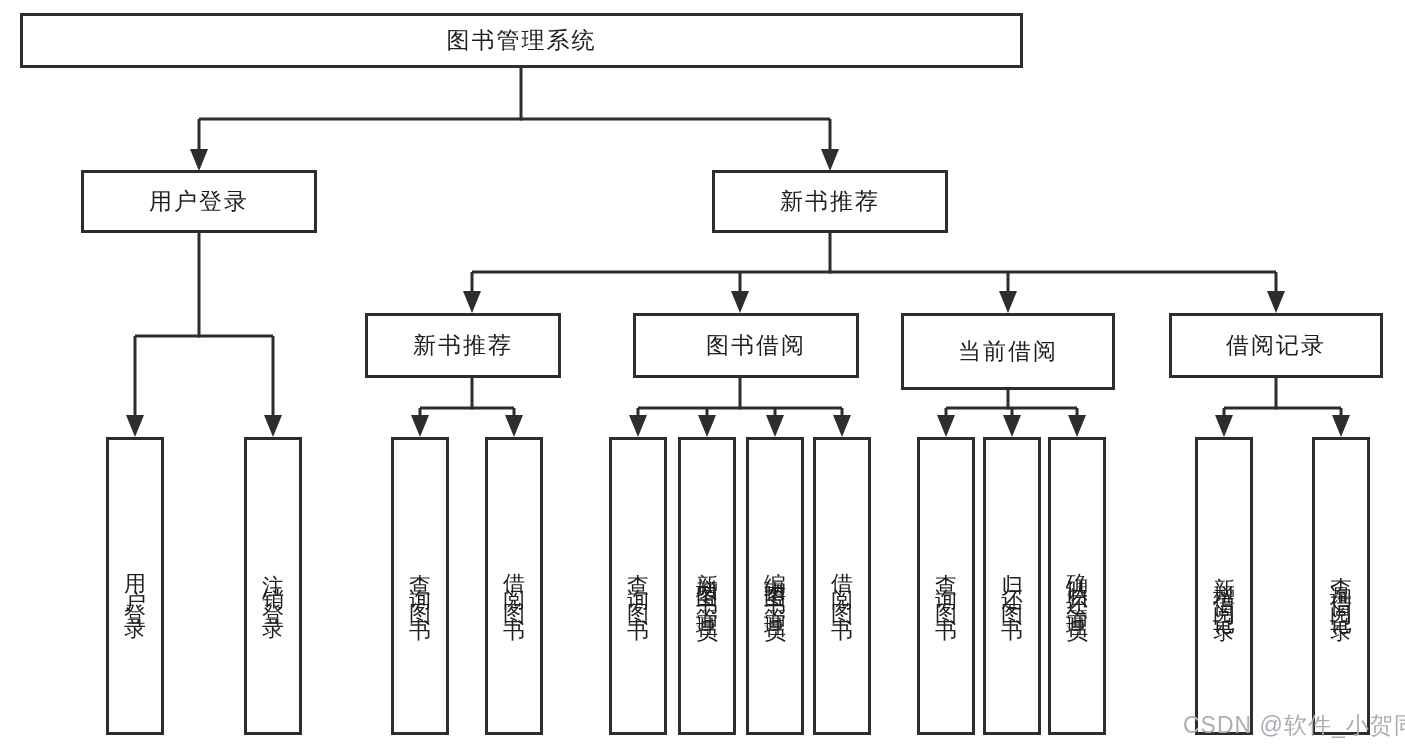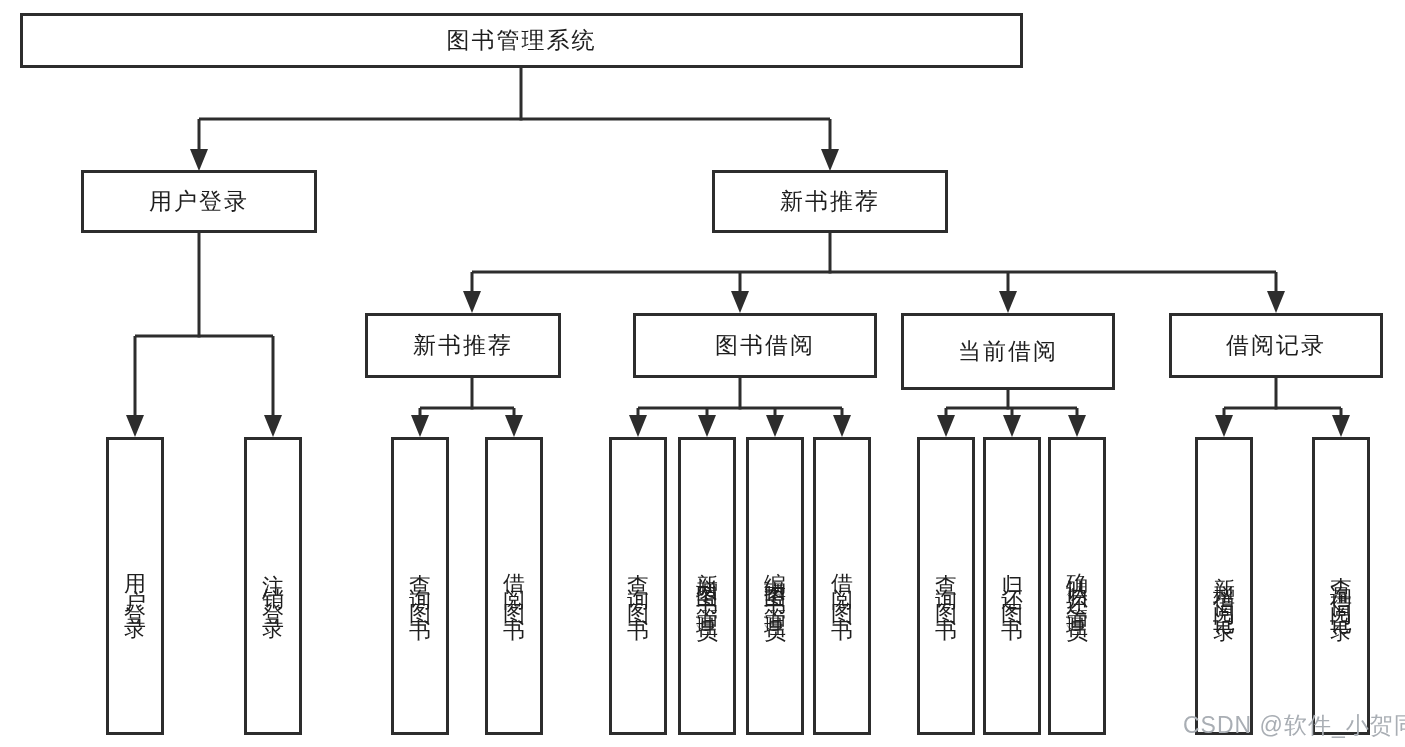--- a/index.html
+++ b/index.html
@@ -46,21 +46,21 @@
   }
   .vs4 { letter-spacing: 15px; }
   .vs6 { letter-spacing: 9px; }
   .vs9 { letter-spacing: 7px; }
 
   
   #n-root   { left: 20px;   top: 13px;  width: 1003px; height: 55px; }
   #n-l2-0   { left: 81px;   top: 170px; width: 236px;  height: 63px; }
   #n-l2-1   { left: 712px;  top: 170px; width: 236px;  height: 63px; }
   #n-l3-0   { left: 365px;  top: 313px; width: 196px;  height: 65px; }
-  #n-l3-1   { left: 633px;  top: 313px; width: 244px;  height: 65px; padding-left: 20px; }
+  #n-l3-1   { left: 633px;  top: 313px; width: 226px;  height: 65px; padding-left: 20px; }
   #n-l3-2   { left: 901px;  top: 313px; width: 214px;  height: 77px; }
   #n-l3-3   { left: 1169px; top: 313px; width: 214px;  height: 65px; }
 
   .leaf { top: 437px; width: 58px; height: 298px; }
   #n-leaf-0  { left: 106px; }
   #n-leaf-1  { left: 244px; }
   #n-leaf-2  { left: 391px; }
   #n-leaf-3  { left: 485px; }
   #n-leaf-4  { left: 609px; }
   #n-leaf-5  { left: 678px; }

